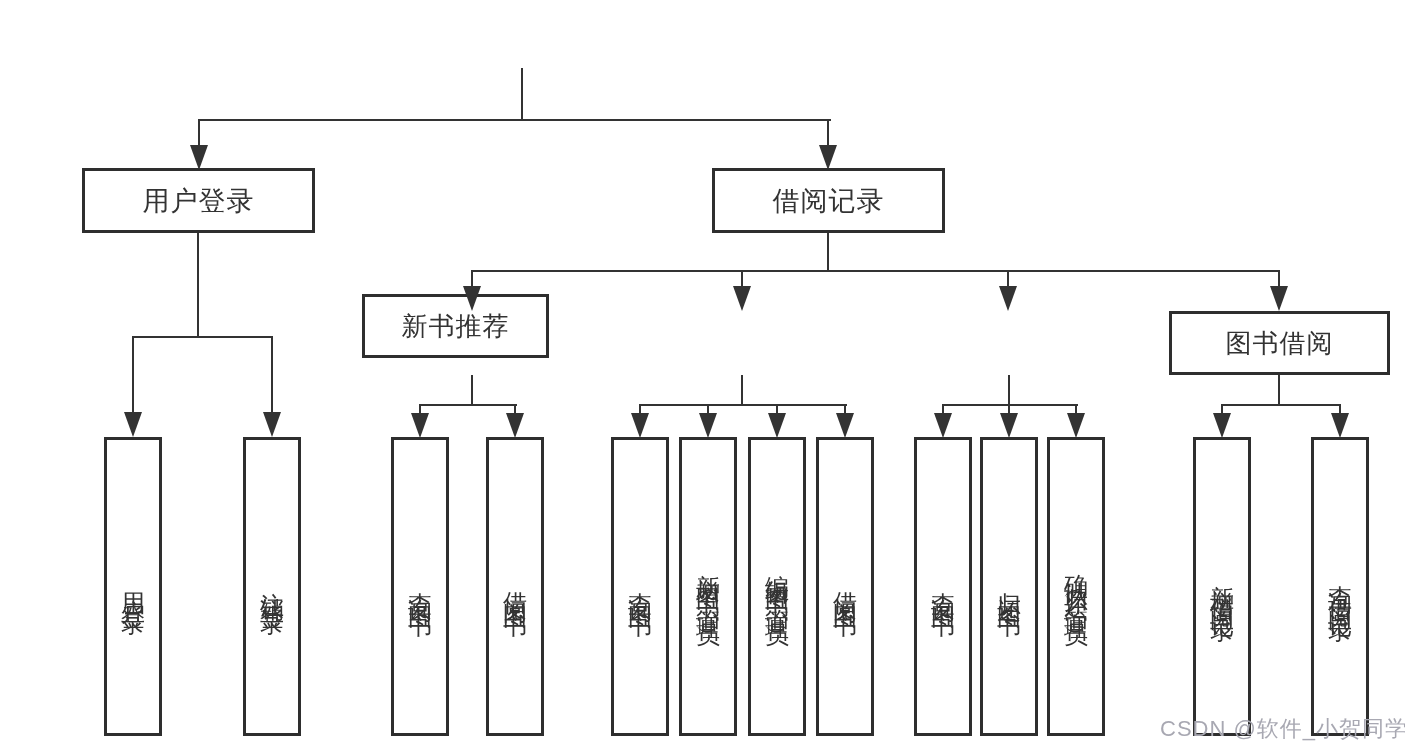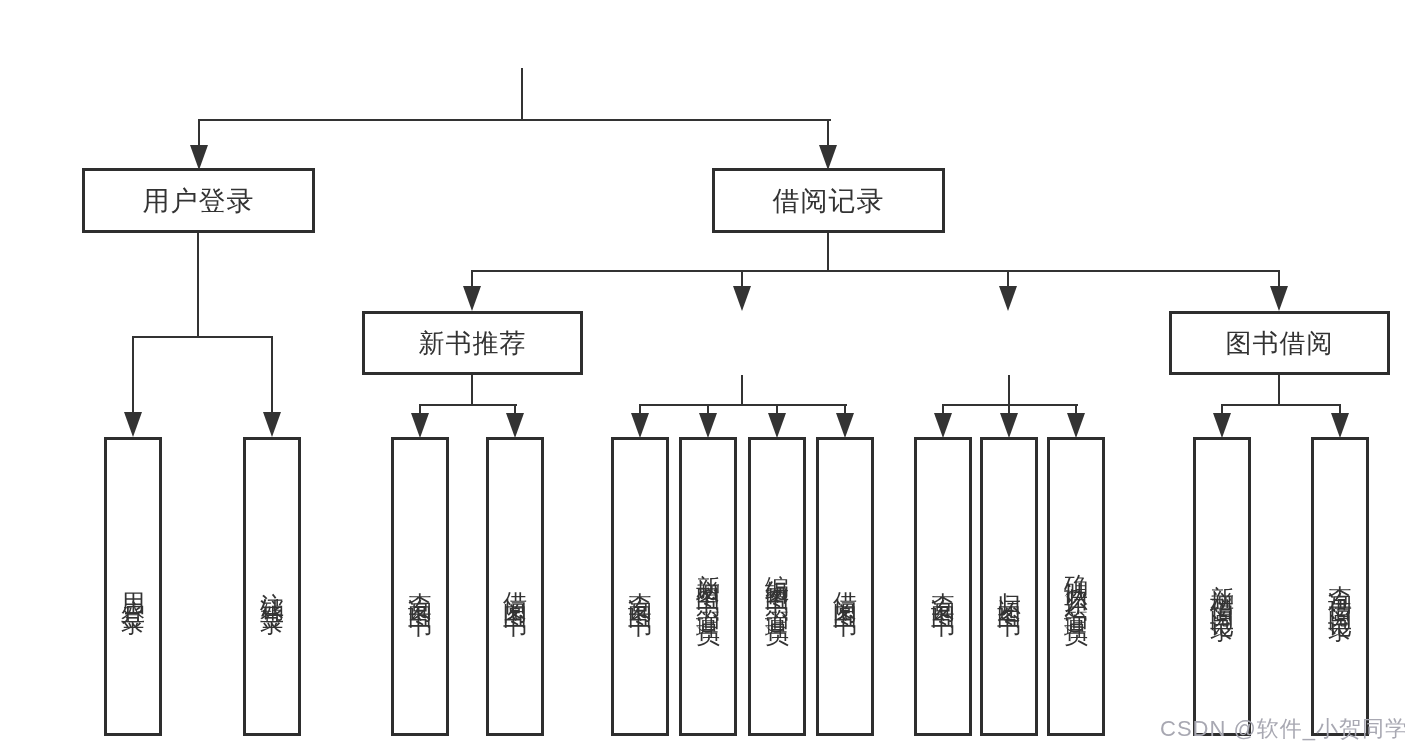--- a/index.html
+++ b/index.html
@@ -38,21 +38,21 @@
 </style>
 </head>
 <body>
 
 <div class="canvas">
 
 
   <div class="box l2-box" style="left:82px;top:168px;width:233px;height:65px">用户登录</div>
   <div class="box l2-box" style="left:712px;top:168px;width:233px;height:65px">借阅记录</div>
 
-  <div class="box l3-box" style="left:362px;top:311px;width:221px;height:64px">新书推荐</div>
+  <div class="box l3-box" style="left:362px;top:294px;width:187px;height:64px">新书推荐</div>
   <div class="box l3-box" style="left:1169px;top:311px;width:221px;height:64px">图书借阅</div>
 
   <div class="box vbox" style="left:104px;top:437px;width:58px;height:299px">用户登录</div>
   <div class="box vbox" style="left:243px;top:437px;width:58px;height:299px">注销登录</div>
 
   <div class="box vbox" style="left:391px;top:437px;width:58px;height:299px">查询图书</div>
   <div class="box vbox" style="left:486px;top:437px;width:58px;height:299px">借阅图书</div>
 
   <div class="box vbox" style="left:611px;top:437px;width:58px;height:299px">查询图书</div>
   <div class="box vbox" style="left:679px;top:437px;width:58px;height:299px">新增图书（管理员）</div>

